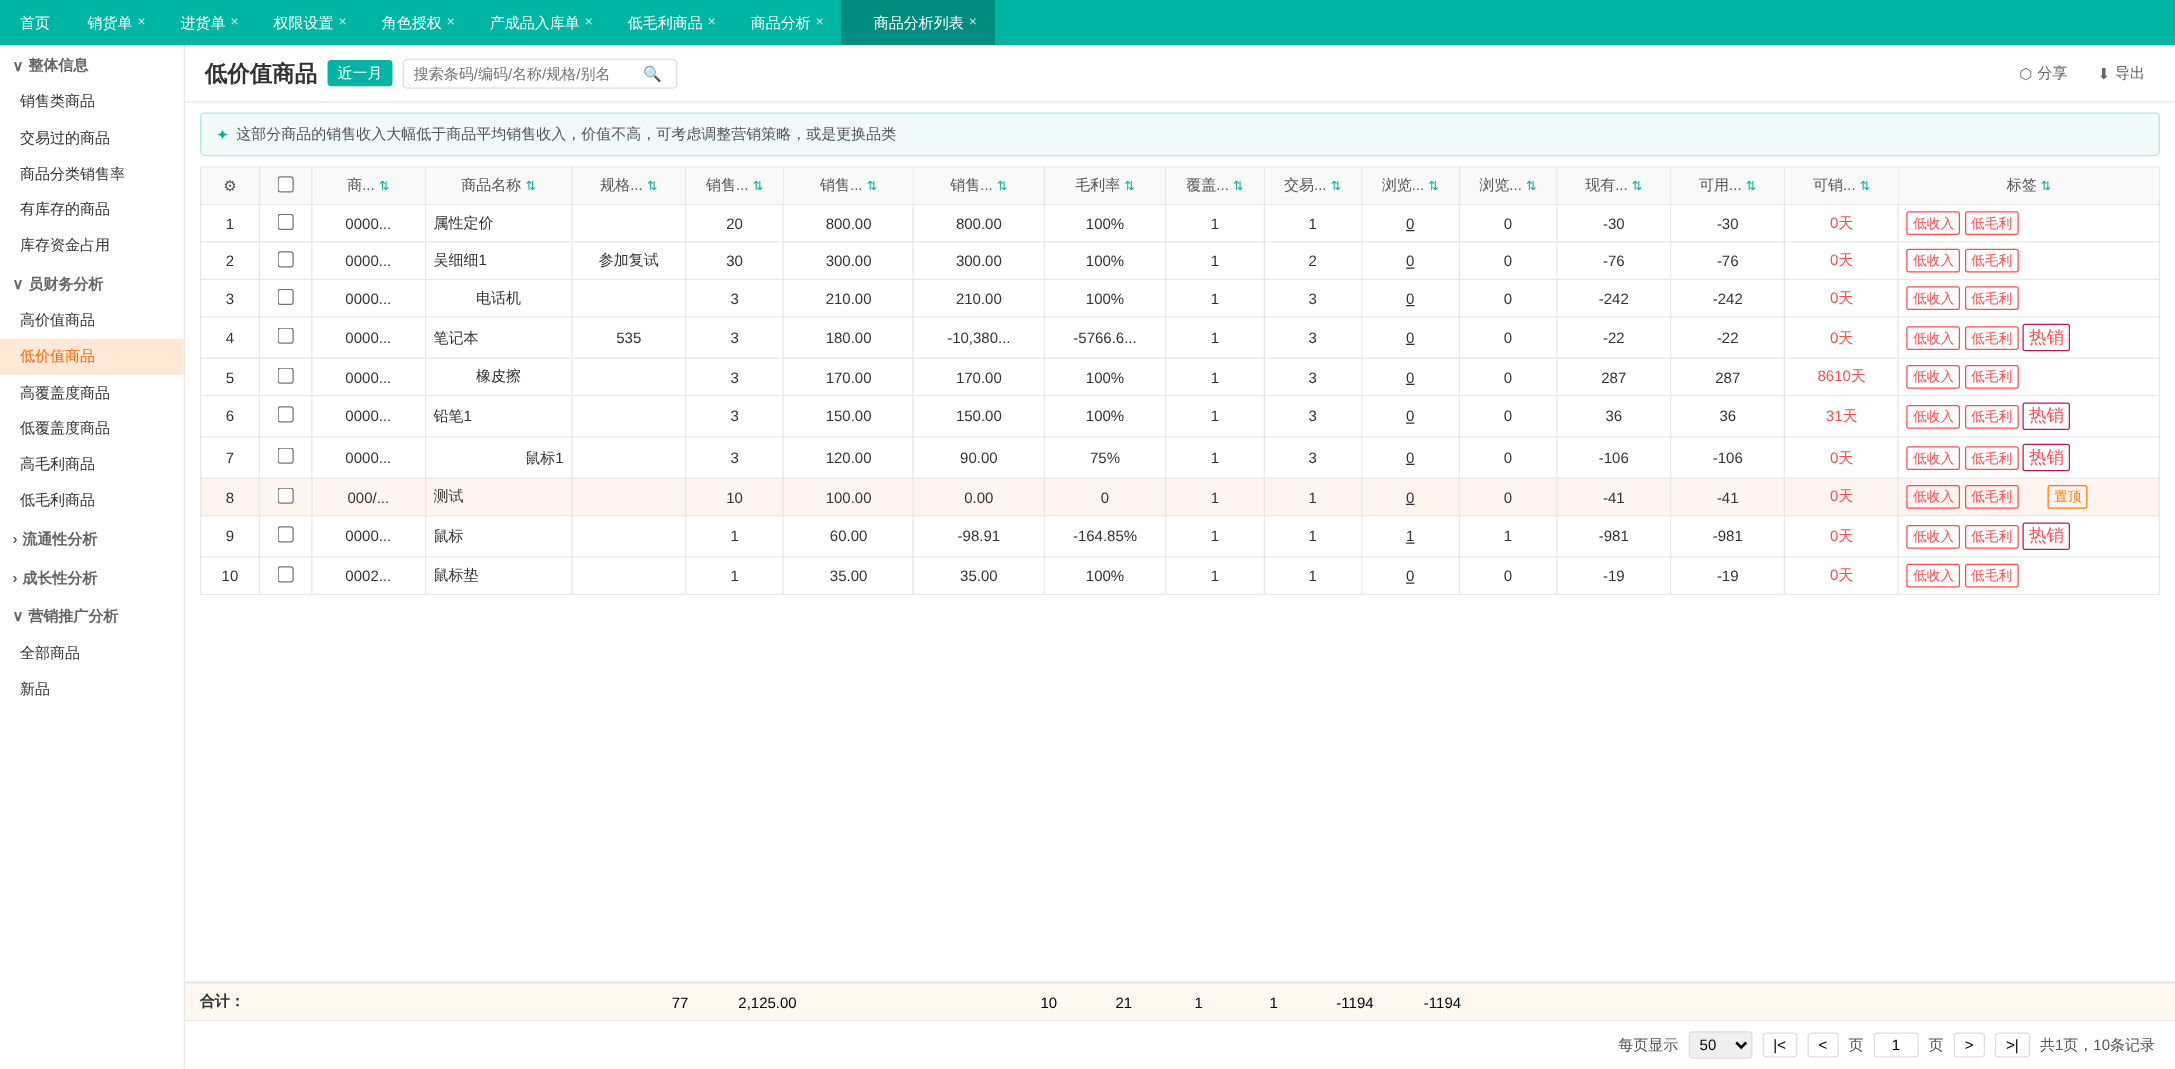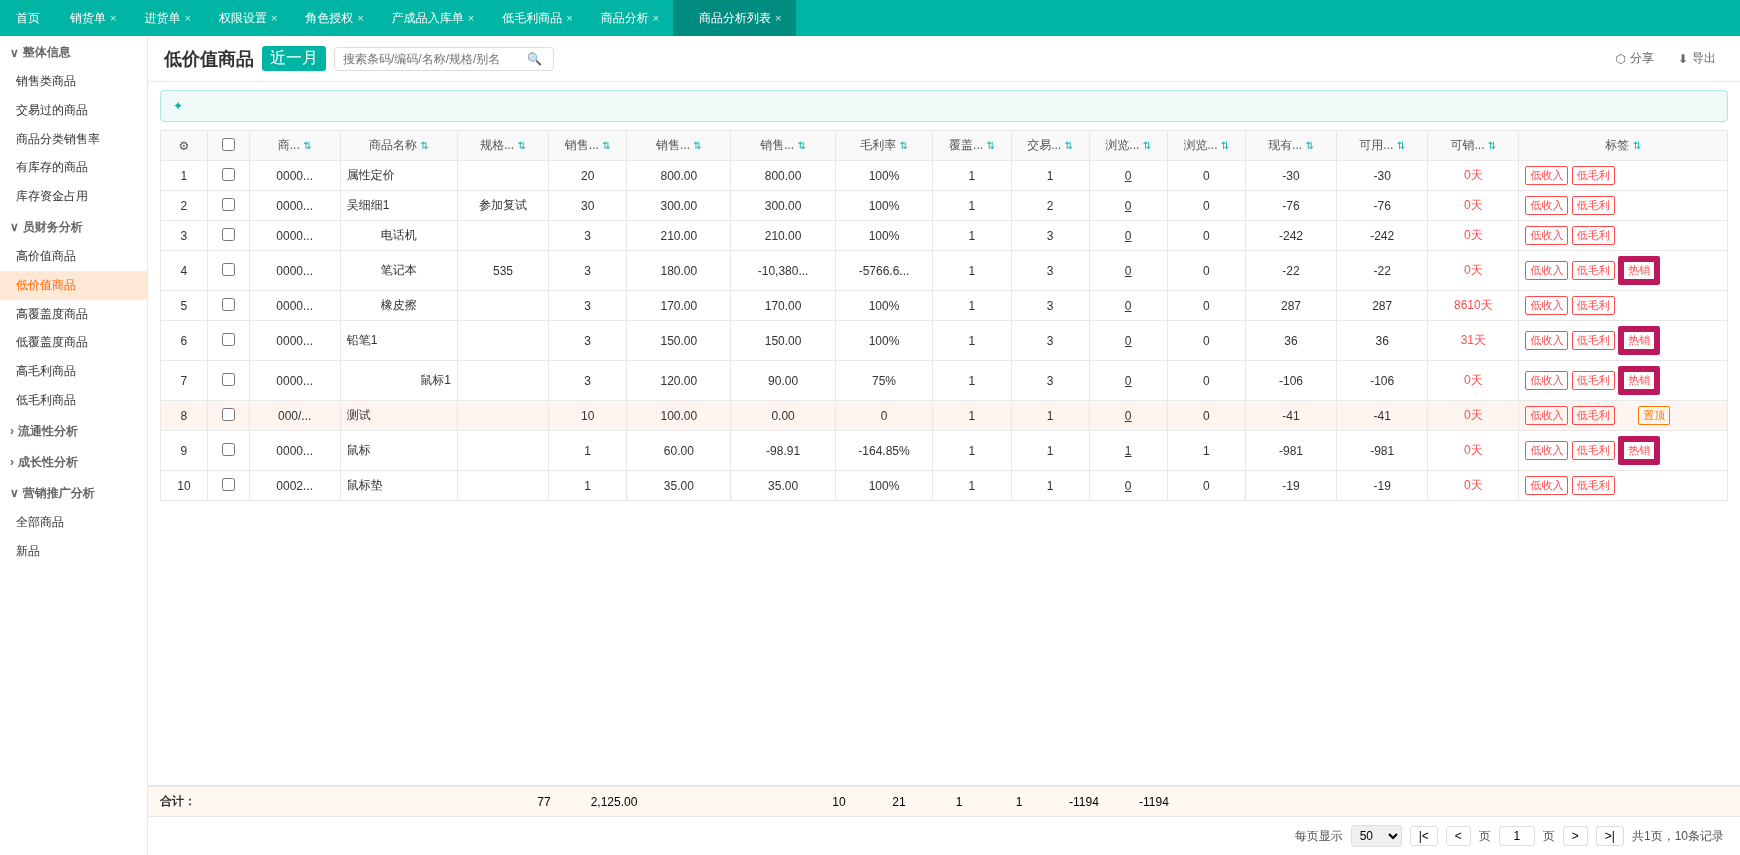--- a/index.html
+++ b/index.html
@@ -90,21 +90,21 @@
     .page-title {
       font-size: 18px;
       font-weight: bold;
       color: #333;
     }
     .period-badge {
       background: #00b5a3;
       color: #fff;
       border-radius: 3px;
       padding: 2px 8px;
-      font-size: 16px;
+      font-size: 12px;
     }
     .search-box {
       border: 1px solid #ddd;
       border-radius: 4px;
       padding: 4px 8px;
       width: 220px;
       outline: none;
       color: #999;
       display: flex;
       align-items: center;
@@ -181,21 +181,21 @@
       padding: 5px 6px;
       text-align: center;
       color: #333;
       white-space: nowrap;
     }
     tbody tr.highlighted { background: #fff5f0; }
     
     .sort-icon { color: #00b5a3; font-size: 10px; }
     
     .tag-red { color: #ff4d4f; border: 1px solid #ff4d4f; border-radius: 2px; padding: 1px 4px; font-size: 11px; display: inline-block; }
-    .tag-fire { color: #ff4d4f; border: 6px solid #be185d; border-radius: 2px; padding: 1px 4px; font-size: 11px; display: inline-block; }
+    .tag-fire { color: #ff4d4f; border: 1px solid #be185d; border-radius: 2px; padding: 1px 4px; font-size: 14px; display: inline-block; }
     .tag-recommended { color: #ff7a00; border: 1px solid #ff7a00; border-radius: 2px; padding: 1px 4px; font-size: 11px; display: inline-block; margin-left: 20px; }
     
     .day-text { color: #ff4d4f; }
     
     .link-underline { text-decoration: underline; cursor: pointer; color: #333; }
     
     
     .table-footer {
       background: #fff8f0;
       border-top: 2px solid #e8e8e8;
@@ -338,20 +338,21 @@
         </div>
         <div class="header-btn">
           <span>⬇</span>
           <span>导出</span>
         </div>
       </div>
     </div>
 
     <div class="info-banner">
       <span class="star-icon">✦</span>
+      <span>这部分商品的销售收入大幅低于商品平均销售收入，价值不高，可考虑调整营销策略，或是更换品类</span>
     </div>
 
     <div class="table-container">
       <table>
         <thead>
           <tr>
             <th style="width:36px">
               <span>⚙</span>
             </th>
             <th style="width:32px">
@@ -474,21 +475,21 @@
     <td>0</td>
     <td>-242</td>
     <td>-242</td>
     <td><span class="day-text">0天</span></td>
     <td style="text-align:left"><span class="tag-red">低收入</span> <span class="tag-red">低毛利</span></td>
   </tr>
             <tr>
     <td>4</td>
     <td><input type="checkbox" style=""></td>
     <td>0000...</td>
-    <td style="text-align:center">笔记本</td>
+    <td style="text-align:left">笔记本</td>
     <td>535</td>
     <td>3</td>
     <td>180.00</td>
     <td>-10,380...</td>
     <td>-5766.6...</td>
     <td>1</td>
     <td>3</td>
     <td><span class="link-underline">0</span></td>
     <td>0</td>
     <td>-22</td>

